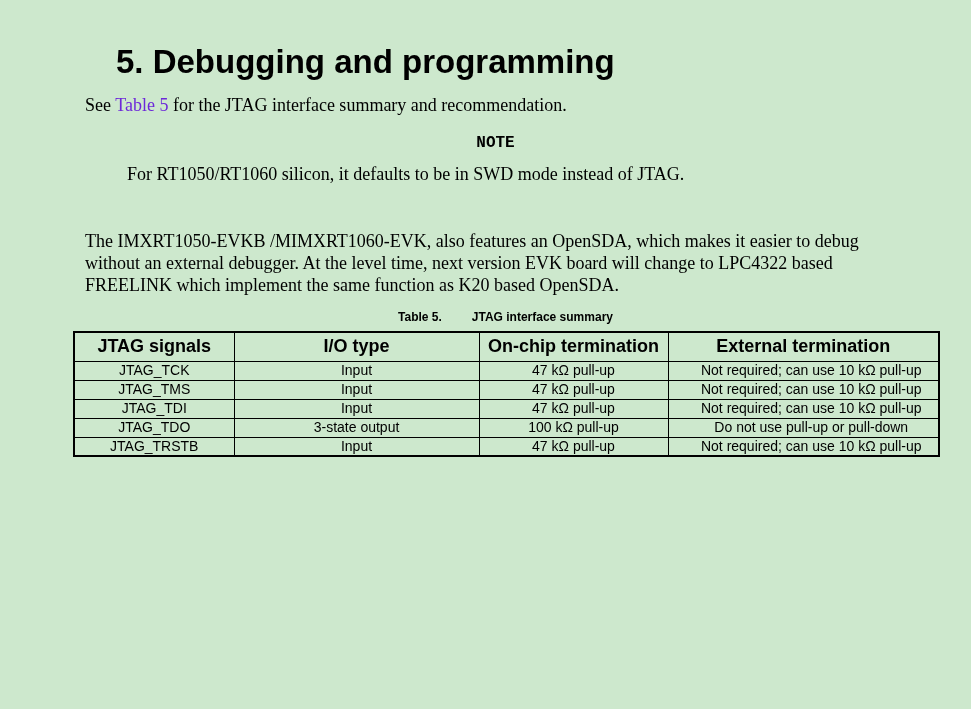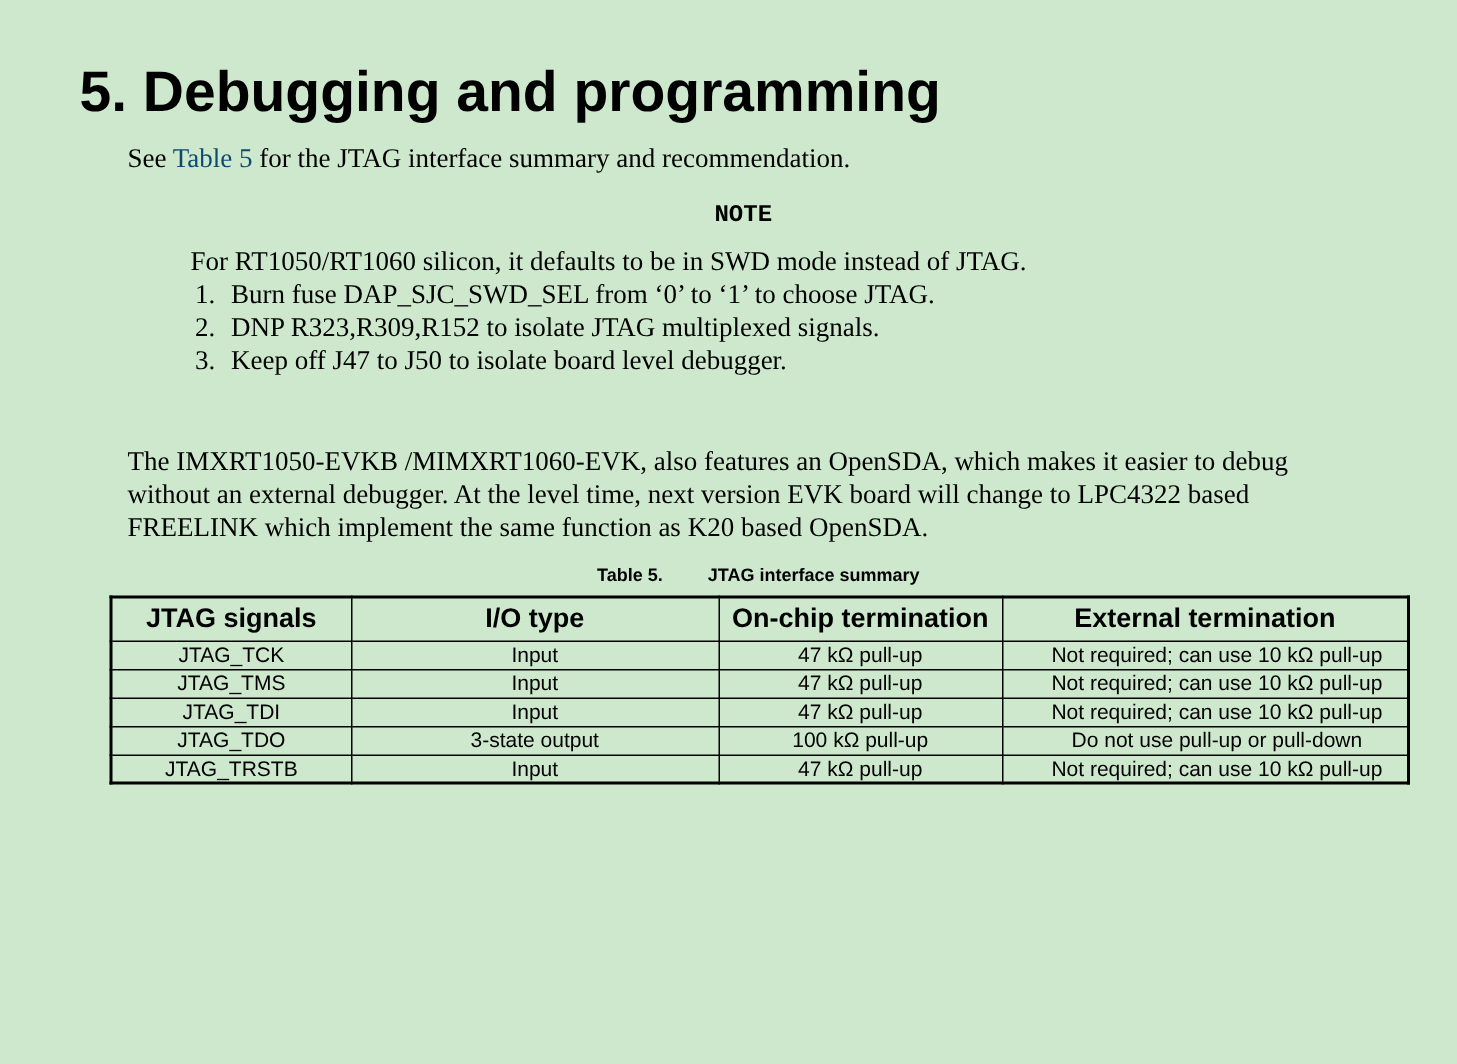--- a/index.html
+++ b/index.html
@@ -6,33 +6,33 @@
   html, body { width: 971px; height: 709px; }
   body {
     background: #cde8cd;
     color: #000;
     font-family: "Liberation Serif", serif;
     overflow: hidden;
   }
   .page { position: relative; width: 971px; height: 709px; }
 
   .h1 {
-    margin: 44px 0 0 53px;
+    margin: 44px 0 0 116px;
     font-family: "Liberation Sans", sans-serif;
     font-weight: bold;
-    font-size: 38px;
+    font-size: 33px;
     line-height: 36px;
     letter-spacing: 0px;
   }
   .intro {
     margin: 14px 65px 0 85px;
     font-size: 18px;
     line-height: 22px;
   }
-  .link { color: #0c4a6e; text-decoration: none; cursor: pointer; }
+  .link { color: #6d28d9; text-decoration: none; cursor: pointer; }
 
   .note-label {
     margin: 18px 65px 0 85px;
     text-align: center;
     font-family: Liberation Mono, monospace;
     font-weight: bold;
     font-size: 16px;
     line-height: 18px;
   }
   .note-body {
@@ -100,25 +100,20 @@
 <div class="page">
 
   <h1 class="h1">5. Debugging and programming</h1>
 
   <p class="intro"><span>See </span><span class="link">Table 5</span><span> for the JTAG interface summary and recommendation.</span></p>
 
   <div class="note-label">NOTE</div>
   <p class="note-body">For RT1050/RT1060 silicon, it defaults to be in SWD mode instead of JTAG.</p>
 
 
-  <ol class="steps">
-      <li>Burn fuse DAP_SJC_SWD_SEL from ‘0’ to ‘1’ to choose JTAG.</li>
-      <li>DNP R323,R309,R152 to isolate JTAG multiplexed signals.</li>
-      <li>Keep off J47 to J50 to isolate board level debugger.</li>
-    </ol>
 
   <p class="para2">The IMXRT1050-EVKB /MIMXRT1060-EVK, also features an OpenSDA, which makes it easier to debug without an external debugger. At the level time, next version EVK board will change to LPC4322 based FREELINK which implement the same function as K20 based OpenSDA.</p>
 
   <div class="caption"><span class="cap-label">Table 5.</span><span>JTAG interface summary</span></div>
 
   <table class="jtag">
     <colgroup>
       <col class="c1">
         <col class="c2">
         <col class="c3">

